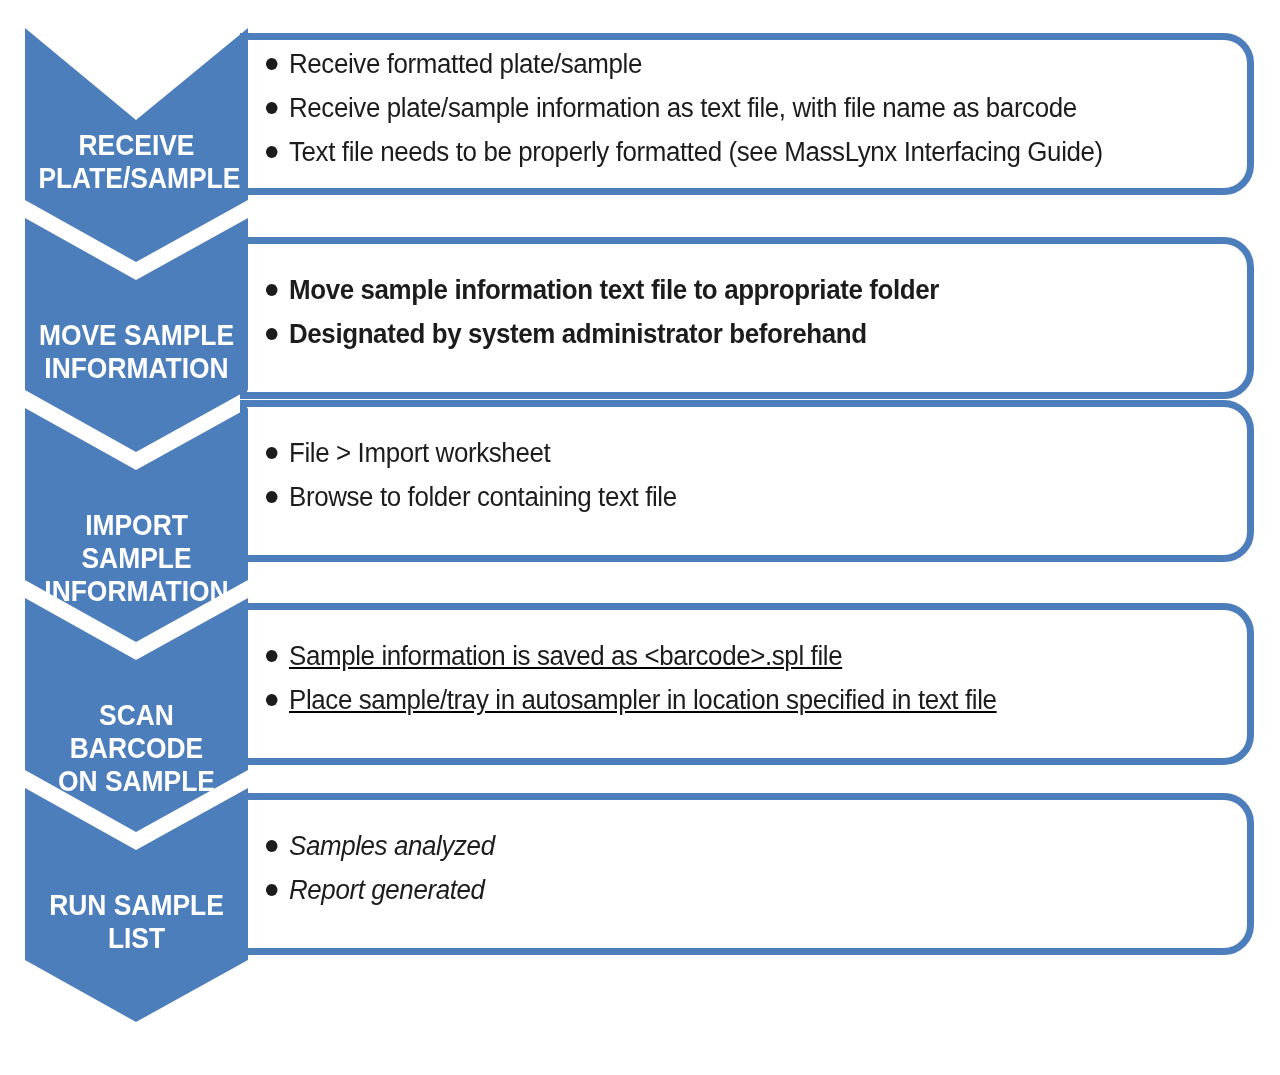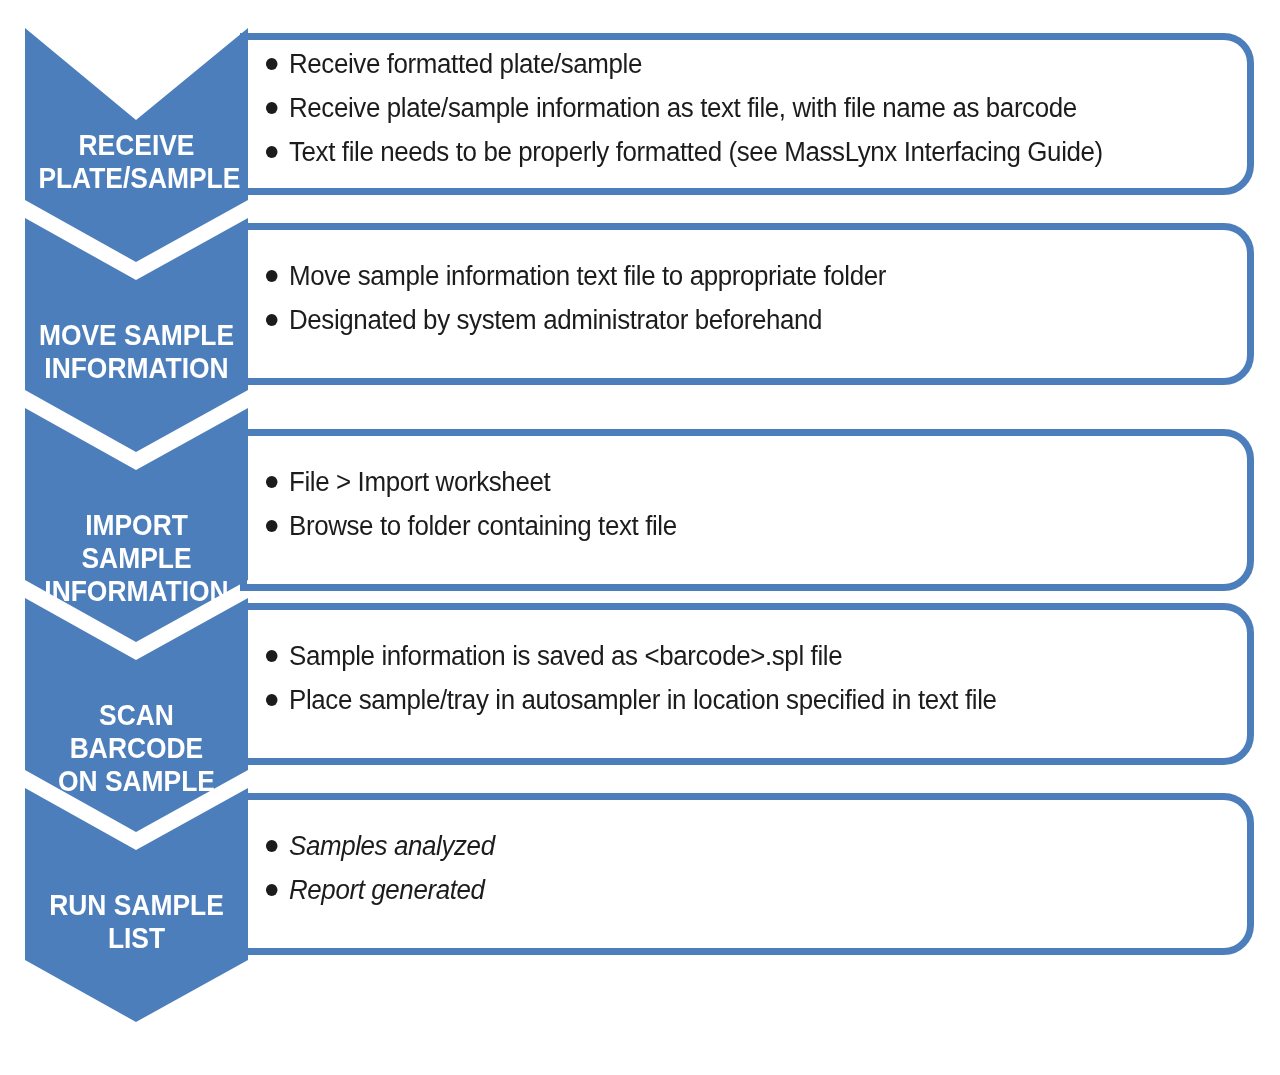--- a/index.html
+++ b/index.html
@@ -79,33 +79,33 @@
 
 <div id="canvas">
   <div id="boxes-layer">
       <div class="step-box" style="top: 33px;">
         <ul class="bullets">
           <li class="bullet"><span class="dot"></span><span>Receive formatted plate/sample</span></li>
           <li class="bullet"><span class="dot"></span><span>Receive plate/sample information as text file, with file name as barcode</span></li>
           <li class="bullet"><span class="dot"></span><span>Text file needs to be properly formatted (see MassLynx Interfacing Guide)</span></li>
         </ul>
       </div>
-      <div class="step-box" style="top: 223px;">
+      <div class="step-box" style="top: 237px; font-weight: bold;">
         <ul class="bullets">
           <li class="bullet"><span class="dot"></span><span>Move sample information text file to appropriate folder</span></li>
           <li class="bullet"><span class="dot"></span><span>Designated by system administrator beforehand</span></li>
         </ul>
       </div>
-      <div class="step-box" style="top: 429px;">
+      <div class="step-box" style="top: 400px;">
         <ul class="bullets">
           <li class="bullet"><span class="dot"></span><span>File &gt; Import worksheet</span></li>
           <li class="bullet"><span class="dot"></span><span>Browse to folder containing text file</span></li>
         </ul>
       </div>
-      <div class="step-box" style="top: 603px;">
+      <div class="step-box" style="top: 603px; text-decoration: underline;">
         <ul class="bullets">
           <li class="bullet"><span class="dot"></span><span>Sample information is saved as &lt;barcode&gt;.spl file</span></li>
           <li class="bullet"><span class="dot"></span><span>Place sample/tray in autosampler in location specified in text file</span></li>
         </ul>
       </div>
       <div class="step-box" style="top: 793px; font-style: italic;">
         <ul class="bullets">
           <li class="bullet"><span class="dot"></span><span>Samples analyzed</span></li>
           <li class="bullet"><span class="dot"></span><span>Report generated</span></li>
         </ul>

